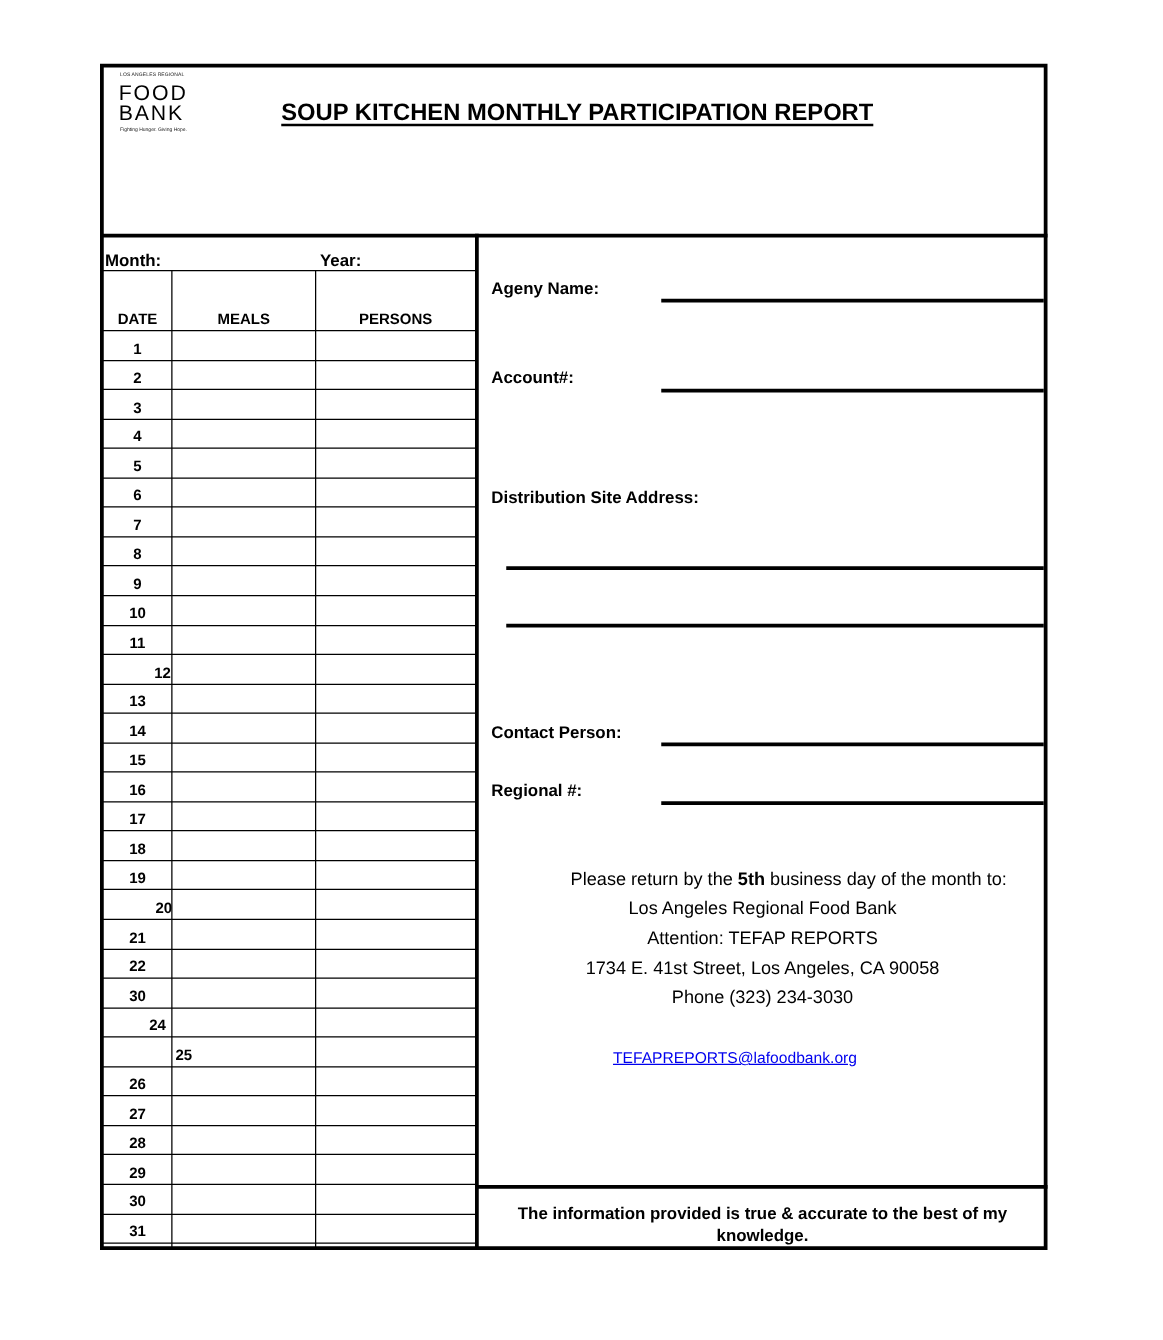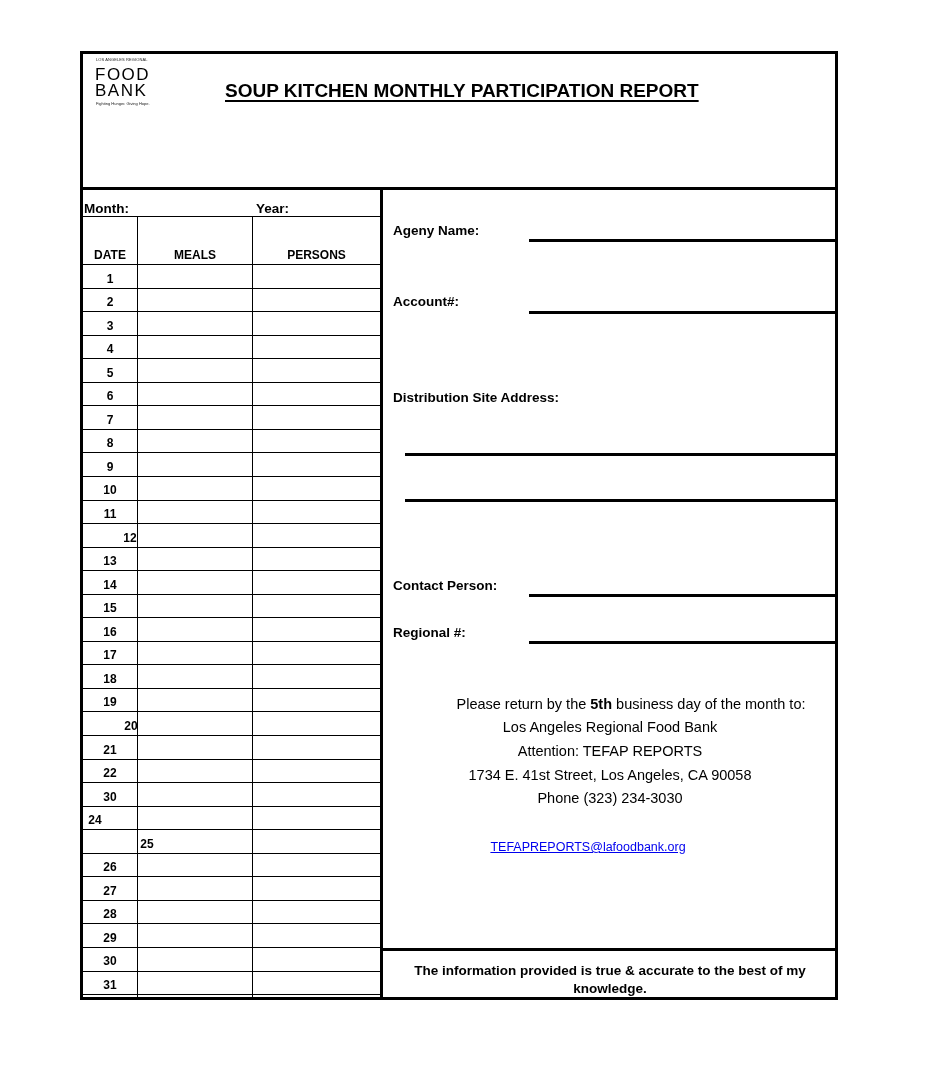--- a/index.html
+++ b/index.html
@@ -183,21 +183,21 @@
       <div class="cell" style="left: 58px; top: 0px; width: 114px; height: 23.55px;"></div>
       <div class="cell" style="left: 173px; top: 0px; width: 127px; height: 23.55px;"></div>
     </div>
     <div class="hline" style="left: 80px; top: 782px; width: 300px; height: 1px;"></div>
     <div class="abs" style="left: 80px; top: 782.1px; width: 300px; height: 23.55px;">
       <div class="rownum" style="left: 3px; top: 7.55px;">30</div>
       <div class="cell" style="left: 58px; top: 0px; width: 114px; height: 23.55px;"></div>
       <div class="cell" style="left: 173px; top: 0px; width: 127px; height: 23.55px;"></div>
     </div>
     <div class="hline" style="left: 80px; top: 806px; width: 300px; height: 1px;"></div>
-    <div class="abs" style="left: 65px; top: 805.65px; width: 300px; height: 23.55px;">
+    <div class="abs" style="left: 96px; top: 805.65px; width: 300px; height: 23.55px;">
       <div class="rownum" style="left: 3px; top: 7.55px;">24</div>
       <div class="cell" style="left: 58px; top: 0px; width: 114px; height: 23.55px;"></div>
       <div class="cell" style="left: 173px; top: 0px; width: 127px; height: 23.55px;"></div>
     </div>
     <div class="hline" style="left: 80px; top: 829px; width: 300px; height: 1px;"></div>
     <div class="abs" style="left: 80px; top: 829.2px; width: 300px; height: 23.55px;">
       <div class="rownum" style="left: 20px; top: 7.55px; padding-left: 20px;">25</div>
       <div class="cell" style="left: 58px; top: 0px; width: 114px; height: 23.55px;"></div>
       <div class="cell" style="left: 173px; top: 0px; width: 127px; height: 23.55px;"></div>
     </div>

